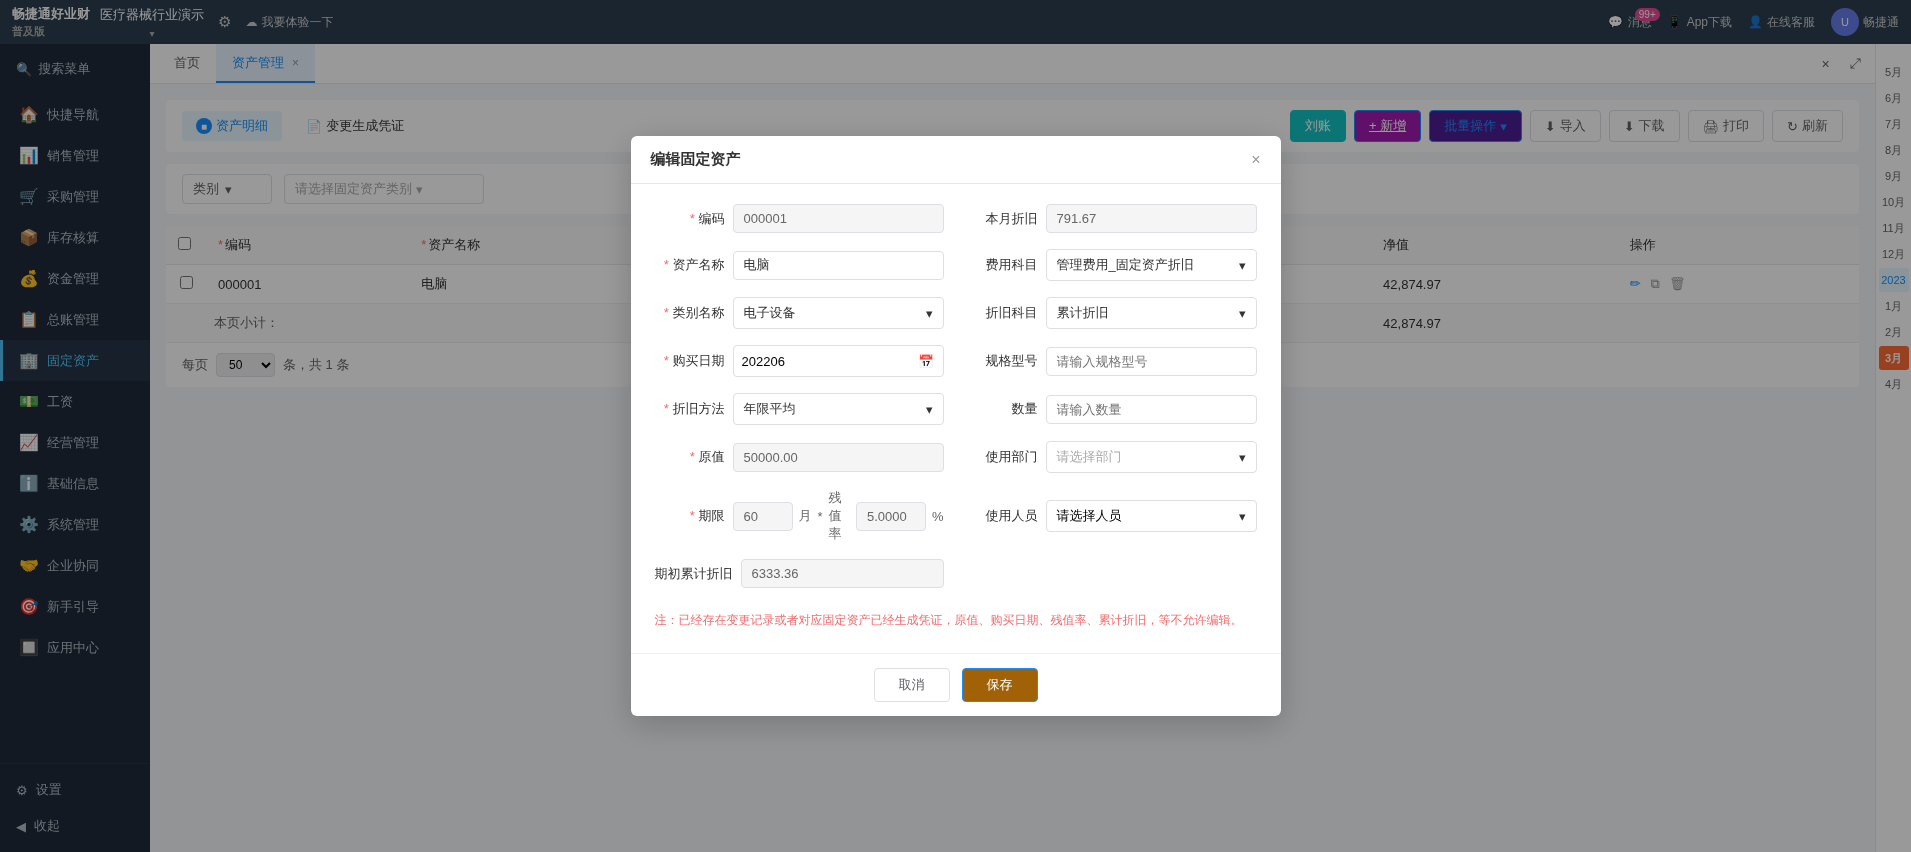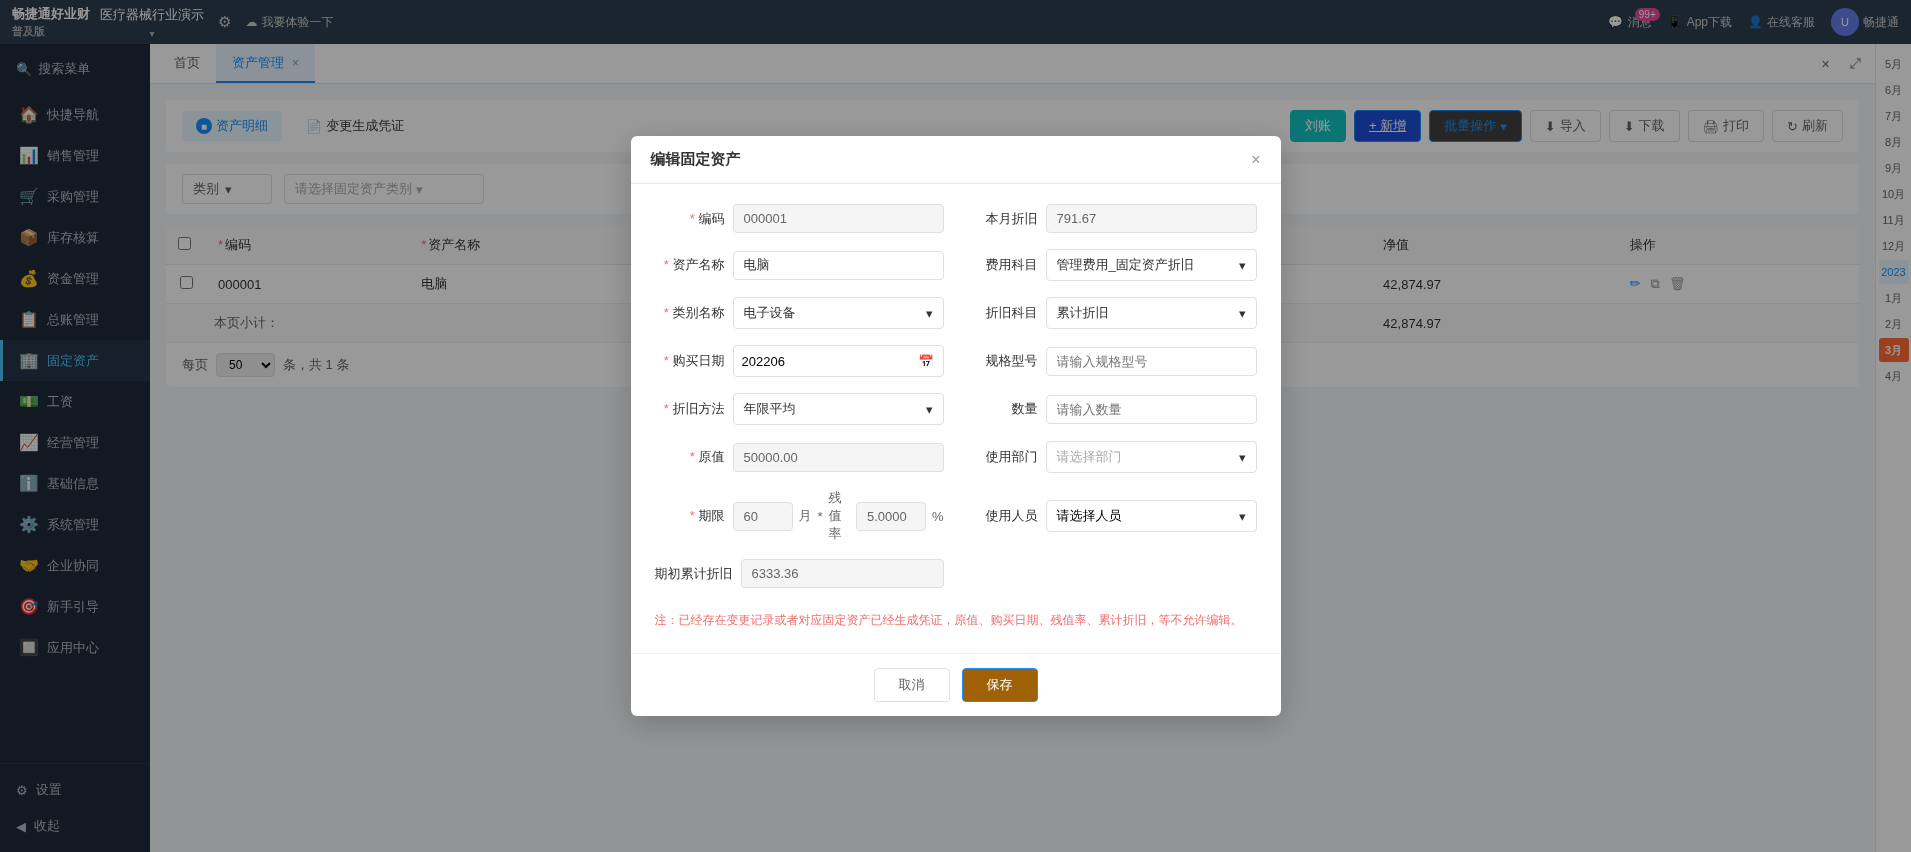--- a/index.html
+++ b/index.html
@@ -112,23 +112,23 @@
     .toolbar-btn {
       padding: 6px 14px;
       border-radius: 4px;
       border: 1px solid #dcdfe6;
       background: #fff;
       color: #606266;
       cursor: pointer;
       font-size: 13px;
       display: flex; align-items: center; gap: 4px;
     }
-    .toolbar-btn.primary { background: #1d4ed8; border-color: #1890ff; color: #fff; text-decoration: underline; }
+    .toolbar-btn.primary { background: #a21caf; border-color: #1890ff; color: #fff; text-decoration: underline; }
     .toolbar-btn.success { background: #13c2c2; border-color: #13c2c2; color: #fff; }
-    .toolbar-btn.batch { background: #404040; border-color: #1890ff; color: #1890ff; }
+    .toolbar-btn.batch { background: #4c1d95; border-color: #1890ff; color: #1890ff; }
     .toolbar-btn-group { display: flex; gap: 8px; margin-left: auto; }
     
     
     .filter-bar {
       background: #fff;
       border-radius: 4px;
       padding: 10px 16px;
       margin-bottom: 12px;
       display: flex;
       align-items: center;
@@ -193,21 +193,21 @@
     }
     
     
     .right-panel {
       width: 36px;
       background: #fff;
       border-left: 1px solid #e8e8e8;
       display: flex;
       flex-direction: column;
       align-items: center;
-      padding-top: 8px;
+      padding-top: 16px;
       gap: 2px;
     }
     .calendar-item {
       width: 30px;
       height: 24px;
       font-size: 11px;
       color: #666;
       display: flex; align-items: center; justify-content: center;
       cursor: pointer;
     }

